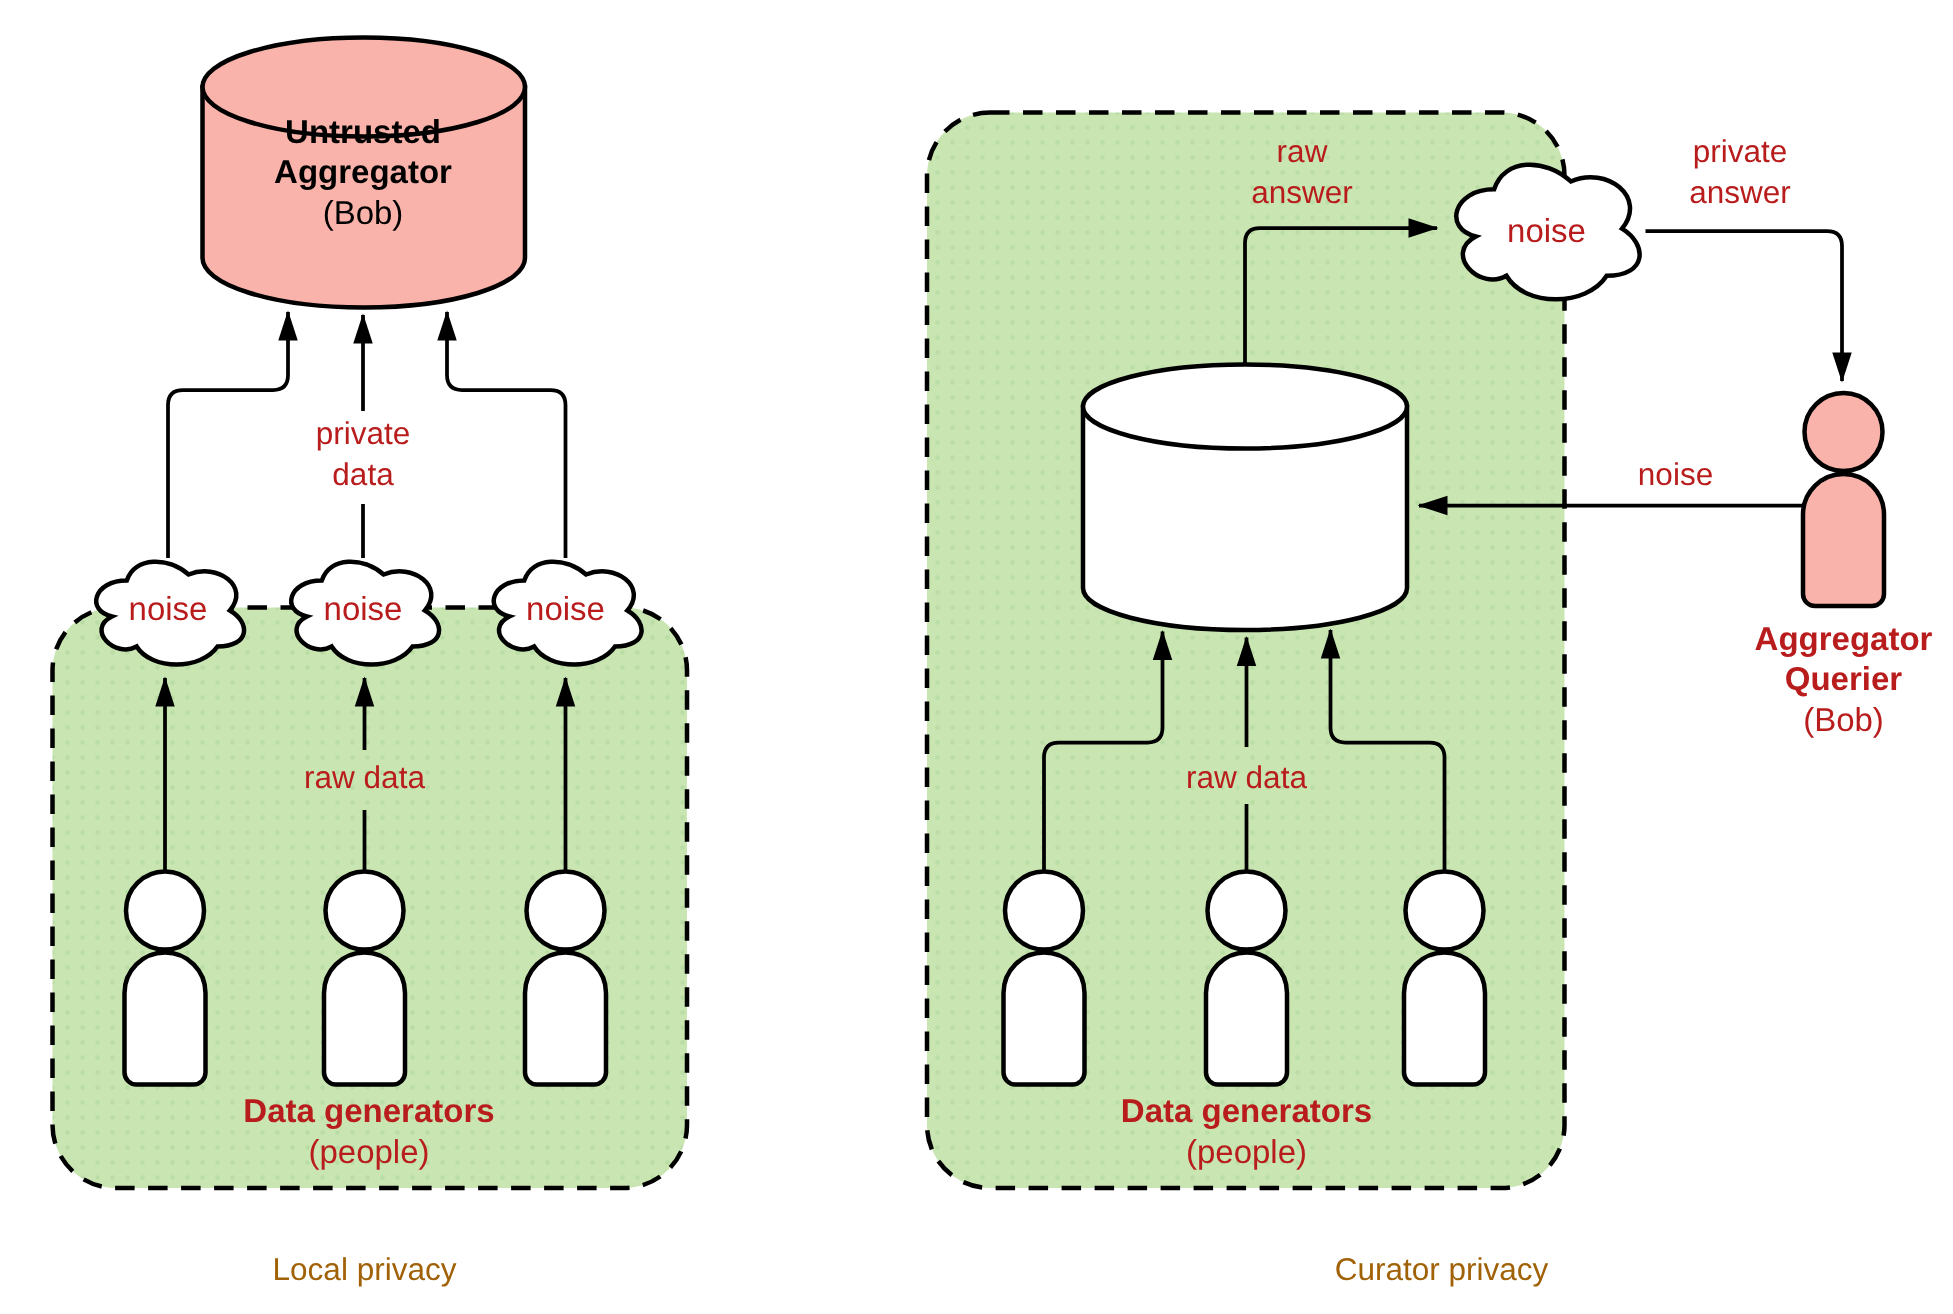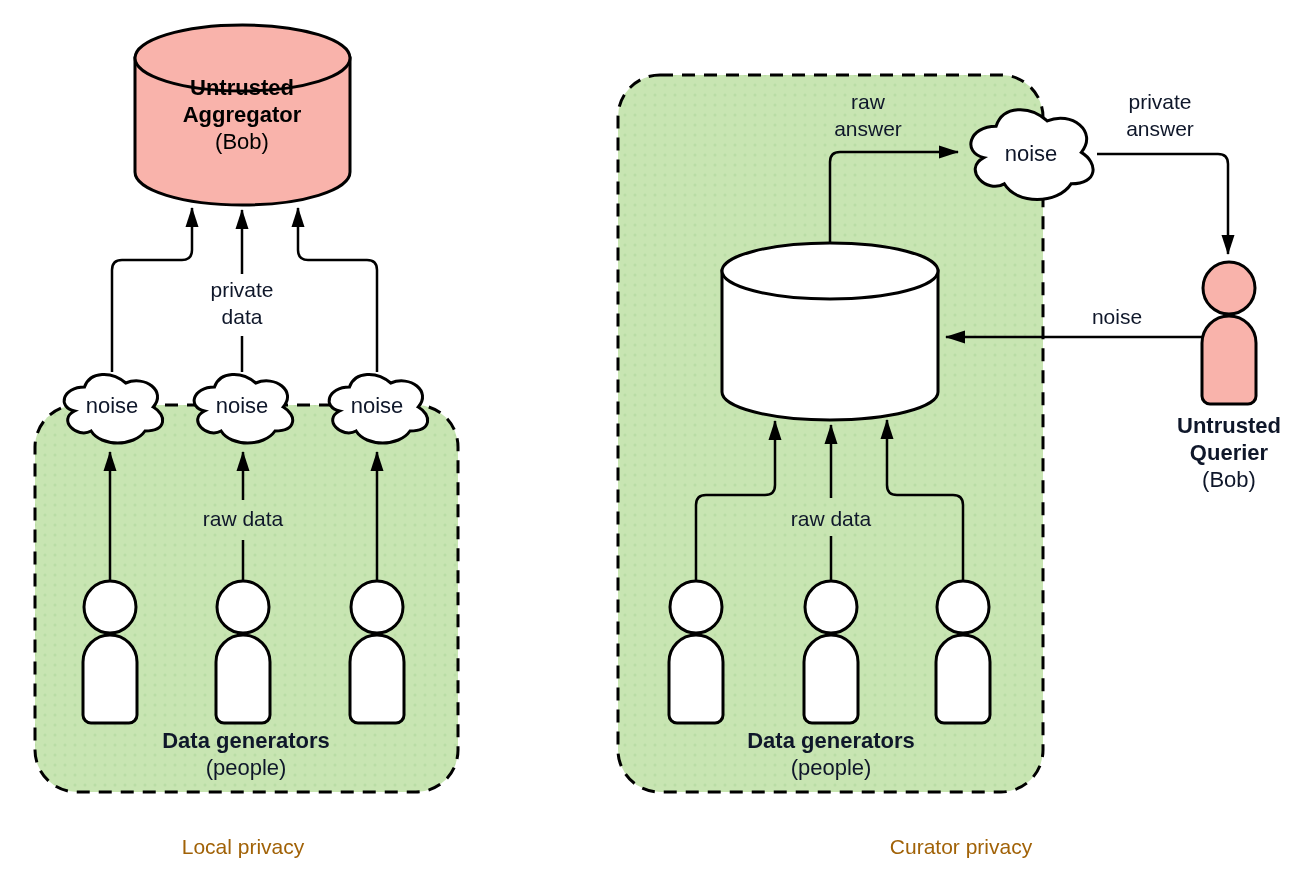--- a/index.html
+++ b/index.html
@@ -8,21 +8,21 @@
     width:1302px;height:876px;
     background:#ffffff;
     font-family:"Liberation Sans", sans-serif;
     overflow:hidden;
   }
   #diagram-svg{position:absolute;left:0;top:0;}
   .lbl{
     position:absolute;
     transform:translateX(-50%);
     text-align:center;
-    color:#0f172a;
+    color:#b91c1c;
     font-size:21px;
     line-height:27px;
     white-space:normal;
   }
   .node-lbl{color:#000000;font-size:22px;}
   .bold{font-weight:bold;}
   .italic{}
   .cap{font-size:21px;color:#a16207;}
 </style>
 </head>
@@ -118,21 +118,21 @@
   <div class="lbl" style="left:868px;top:88px;width:84px">raw answer</div>
 
   <div class="lbl italic" style="left:1031px;top:140px;font-size:22px">noise</div>
 
   <div class="lbl" style="left:1160px;top:88px;width:92px">private answer</div>
 
 
   <div class="lbl" style="left:1117px;top:303px">noise</div>
 
   <div class="lbl" style="left:1229px;top:412px;font-size:22px;width:130px">
-    <div class="bold">Untrusted Querier</div>
+    <div class="bold">Aggregator Querier</div>
     <div>(Bob)</div>
   </div>
 
   <div class="lbl" style="left:831px;top:505px">raw data</div>
 
   <div class="lbl" style="left:831px;top:727px;font-size:22px;width:220px">
     <div class="bold">Data generators</div>
     <div>(people)</div>
   </div>
 

